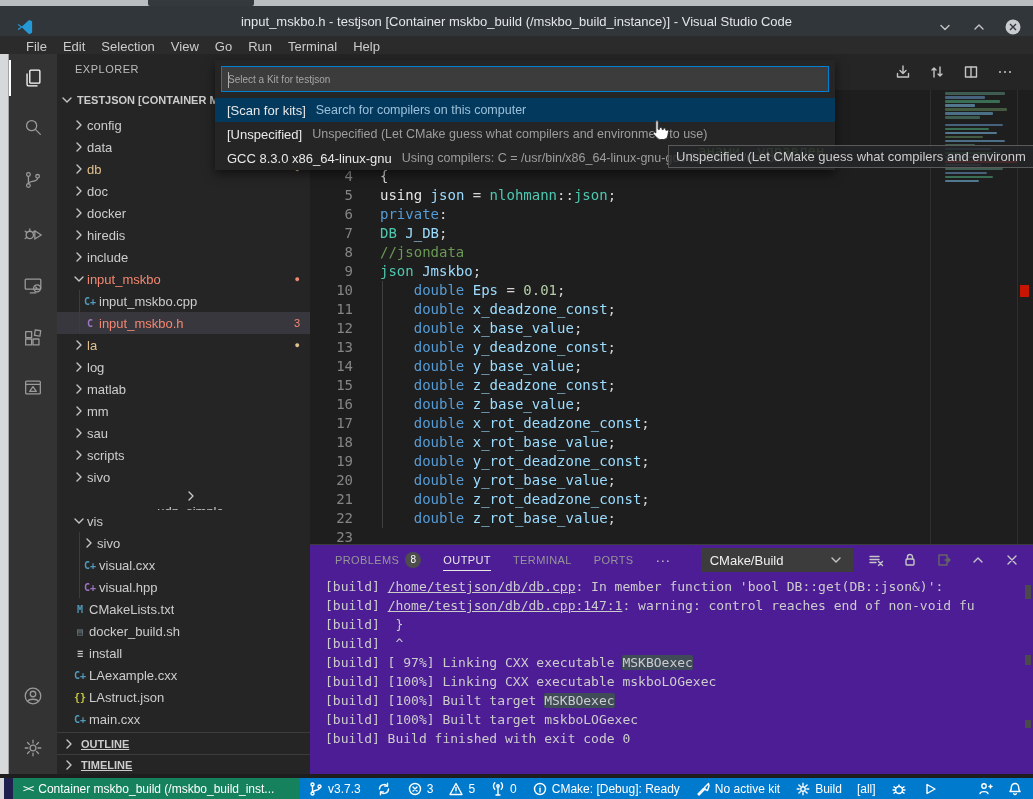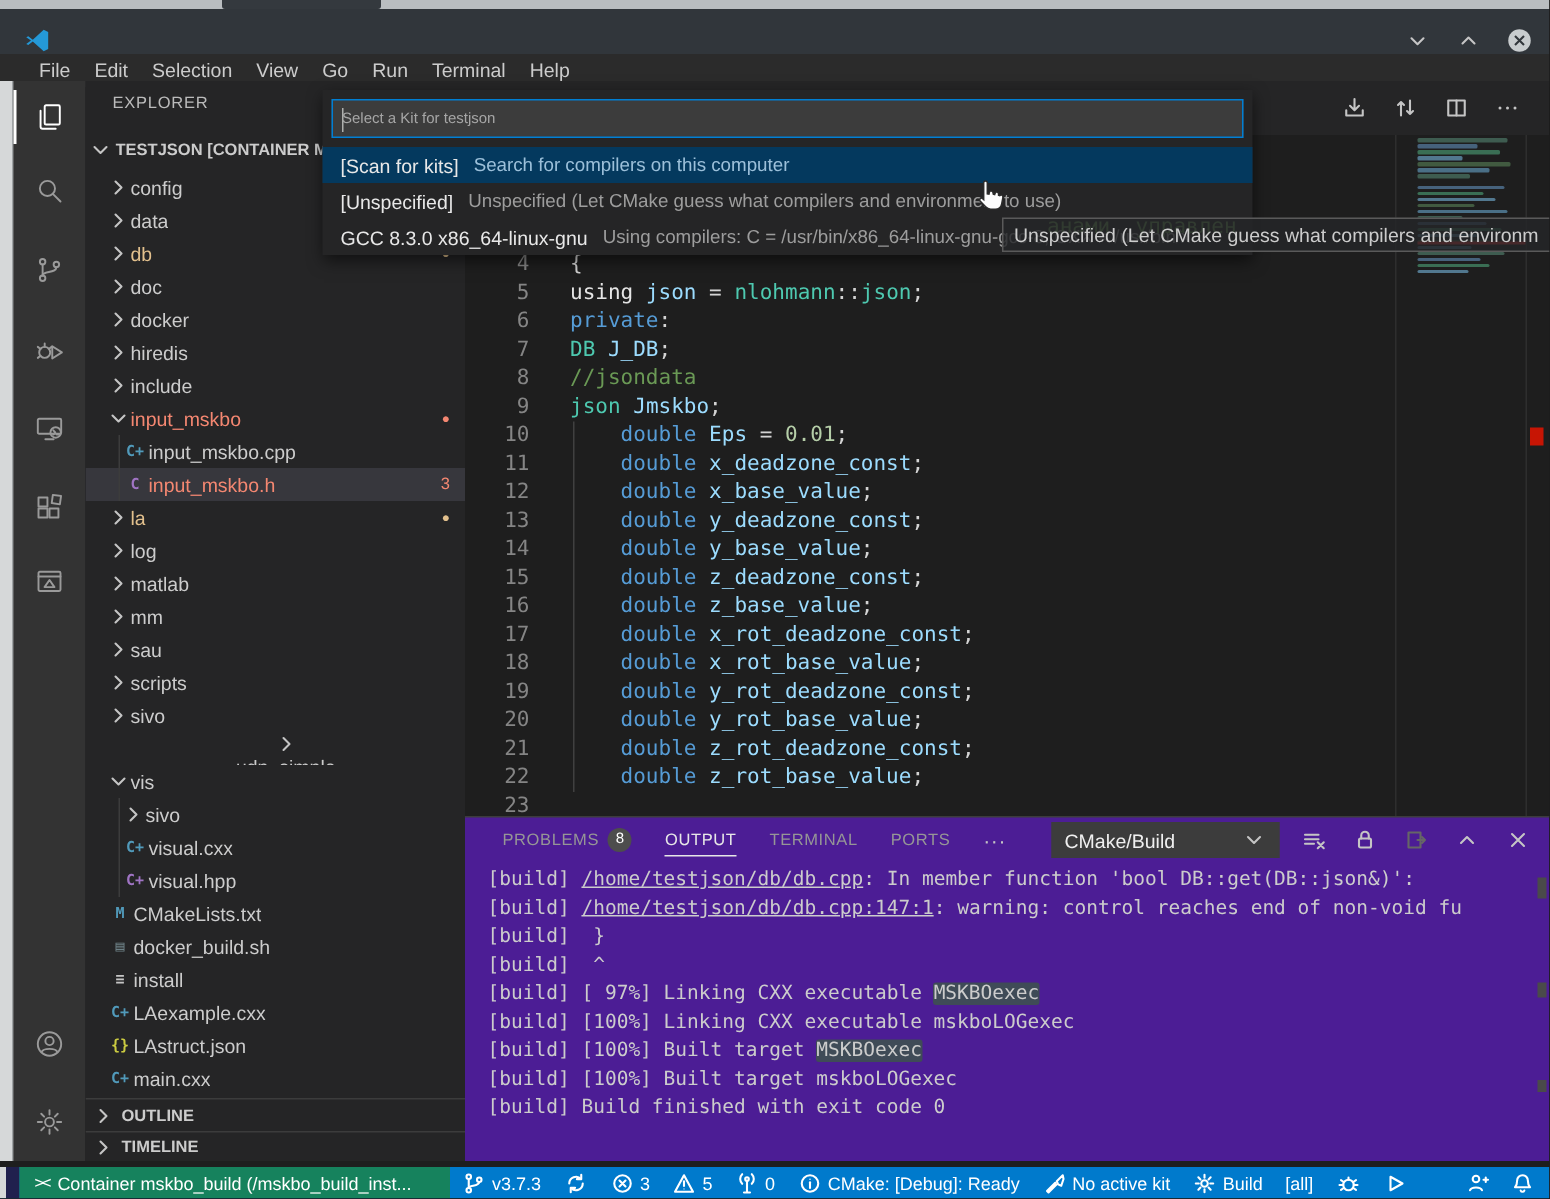--- a/index.html
+++ b/index.html
@@ -45,21 +45,21 @@
   .tree-row{position:relative;height:22px;display:flex;align-items:center;box-sizing:border-box;font-size:13px;white-space:nowrap;}
   .tree-row.sel{background:#37373d;}
   .tree-row .chev{width:16px;display:flex;justify-content:center;flex:none;}
   .tree-row .ficon{width:18px;font-size:10px;font-weight:bold;flex:none;text-align:center;font-family:"DejaVu Sans Mono",monospace;}
   .tree-row .lbl{overflow:hidden;text-overflow:ellipsis;}
   .tree-row .spacer{flex:1}
   .tree-row .dot{font-size:9px;margin-right:10px;}
   .tree-row .nbadge{font-size:11px;margin-right:10px;}
   .c-norm{color:#cccccc}.c-mod{color:#e2c08d}.c-err{color:#f48771}
   .guide{position:absolute;width:1px;background:#3c3c3c;left:22px;}
-  .side-sect{position:absolute;left:0;width:253px;height:22px;border-top:1px solid #3c3c3c;display:flex;align-items:center;font-weight:bold;font-size:11px;color:#cccccc;background:#252526;}
+  .side-sect{position:absolute;left:0;width:253px;height:22px;border-top:1px solid #3c3c3c;display:flex;align-items:center;font-weight:bold;font-size:11px;color:#cccccc;background:#252526;text-decoration:underline;}
   .side-sect .chev{margin:0 4px 0 4px}
 
   
   #editor{position:absolute;left:310px;top:0;width:723px;height:490px;background:#1e1e1e;overflow:hidden;}
   #tabstrip{position:absolute;left:0;top:0;width:723px;height:36px;background:#252526;}
   #editor-actions{position:absolute;right:18px;top:8px;display:flex;gap:14px;align-items:center;}
   .ed-act{width:20px;height:20px;display:flex;align-items:center;justify-content:center;}
   #code{position:absolute;left:0;top:113px;width:620px;}
   .cl{height:19px;line-height:19px;display:flex;font-family:"DejaVu Sans Mono",monospace;font-size:14px;white-space:pre;}
   .cl .ln{width:43px;text-align:right;color:#858585;flex:none;}
@@ -135,20 +135,21 @@
   <div id="top-strip">
     <div id="top-frag"></div>
   </div>
 
   <div id="titlebar">
     <div id="vscode-logo">
       <svg width="18" height="18" viewBox="0 0 24 24">
           <path d="M17.5 2.5L7.8 11.3 3.8 8.2 2 9l4.2 3-4.2 3 1.8.9 4-3.1 9.7 8.7 4-1.9V4.4z" fill="#2499d8"></path>
         </svg>
     </div>
+    <div id="title-text">input_mskbo.h - testjson [Container mskbo_build (/mskbo_build_instance)] - Visual Studio Code</div>
     <div id="win-controls">
         <div class="win-btn">
           <svg width="16" height="16" viewBox="0 0 16 16" class="ic light">
             <path d="M4 6.5l4 4 4-4"></path>
           </svg>
         </div>
         <div class="win-btn">
           <svg width="16" height="16" viewBox="0 0 16 16" class="ic light">
             <path d="M4 10l4-4 4 4"></path>
           </svg>

